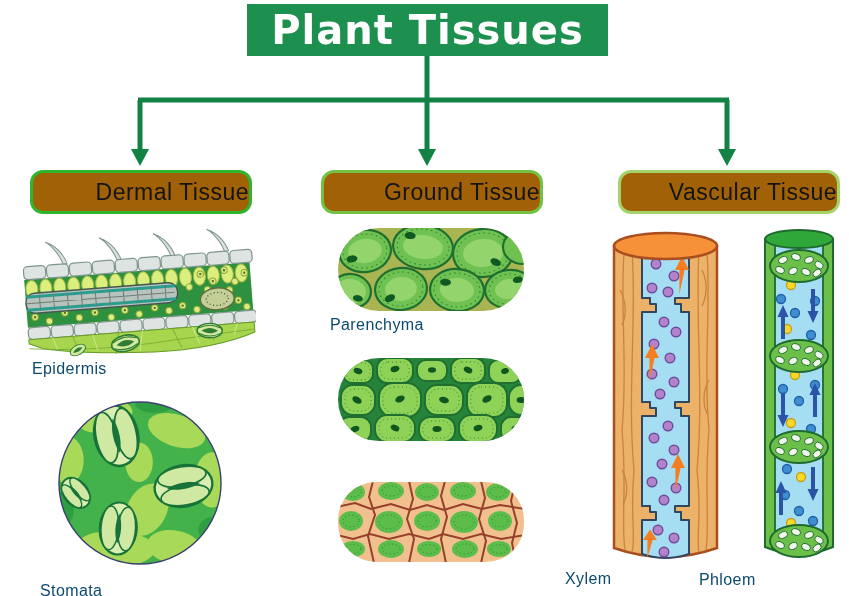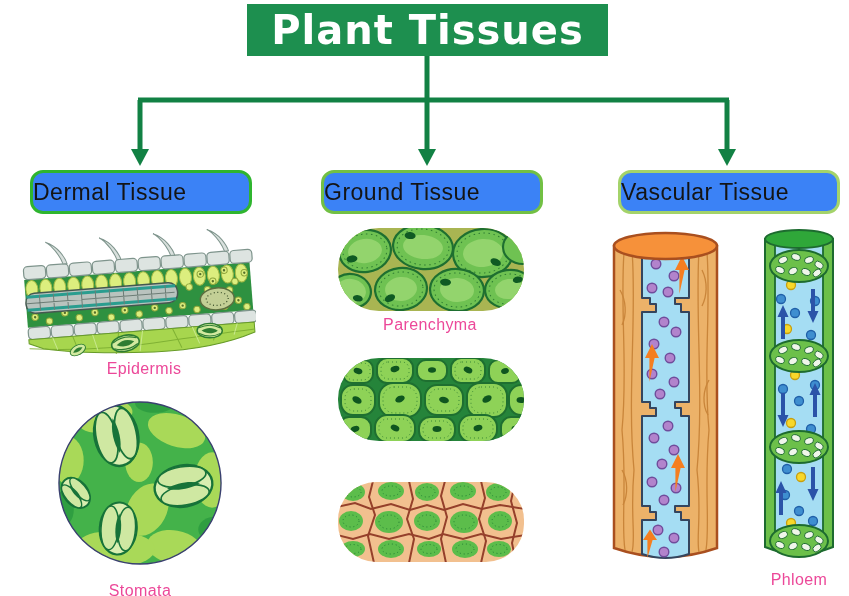--- a/index.html
+++ b/index.html
@@ -4,24 +4,24 @@
 <style>
   html,body{margin:0;padding:0;background:#fff;}
   .stage{position:relative;width:849px;height:596px;background:#fff;overflow:hidden;
          font-family:"Liberation Sans",sans-serif;}
   .abs{position:absolute;}
   .banner{position:absolute;left:247px;top:4px;width:361px;height:52px;
           display:flex;align-items:center;justify-content:center;}
   .banner span{font-family:"DejaVu Sans",sans-serif;font-weight:700;font-size:40px;
                letter-spacing:1px;}
   .tbox{position:absolute;height:38px;border:3px solid #3cb043;border-radius:13px;
-        background:#3b82f6;display:flex;align-items:center;justify-content:flex-start;}
+        background:#a16207;display:flex;align-items:center;justify-content:flex-end;}
   .tbox span{font-size:23px;color:#141414;letter-spacing:0.5px;}
-  .caption{position:absolute;height:20px;text-align:center;font-size:16px;
-           color:#ec4899;letter-spacing:0.4px;}
+  .caption{position:absolute;height:20px;font-size:16px;
+           color:#0c4a6e;letter-spacing:0.4px;}
   svg{position:absolute;display:block;}
 </style>
 </head>
 <body>
 
 <div class="stage">
 
   <svg class="abs" style="left: 0px; top: 0px; color: rgb(18, 129, 68);" width="849" height="596" viewBox="0 0 849 596">
     <path d="M427,54 V100 M138,100 H729 M140,100 V151 M427,100 V151 M727,100 V151" stroke="currentColor" stroke-width="5" fill="none"></path>
     <g fill="currentColor">
@@ -178,21 +178,21 @@
         <ellipse rx="14" ry="8" fill="#d2e99f" stroke="#2e7d32" stroke-width="1.6"></ellipse>
         <path d="M-12,-3 Q0,-9 12,-3 M-12,3 Q0,9 12,3" stroke="#2e7d32" stroke-width="1.2" fill="none"></path>
         <path d="M-9,0 C-3,-4 3,-4 9,0 C3,4 -3,4 -9,0 Z" fill="#2e7d32"></path>
       </g>
       <g transform="translate(54,116) rotate(-25) scale(0.6)">
         <ellipse rx="14" ry="8" fill="#d2e99f" stroke="#2e7d32" stroke-width="1.6"></ellipse>
         <path d="M-9,0 C-3,-4 3,-4 9,0 C3,4 -3,4 -9,0 Z" fill="#2e7d32"></path>
       </g>
     </g>
   </svg>
-  <div class="caption" style="left:44px;top:360px;width:200px">Epidermis</div>
+  <div class="caption" style="left:32px;top:360px;width:200px">Epidermis</div>
 
   <svg style="left:56px;top:399px" width="168" height="168" viewBox="0 0 170 170">
     <defs>
         <clipPath id="clipStoma">
           <circle cx="85" cy="85" r="82"></circle>
         </clipPath>
       </defs>
     <circle cx="85" cy="85" r="82" fill="#44b24a"></circle>
     <g clip-path="url(#clipStoma)">
       <g fill="#a9d958">
@@ -445,20 +445,21 @@
         <circle cx="52" cy="322" r="4.8"></circle>
     </g>
     <g fill="#f57e20">
       <path transform="translate(70,64)" d="M-2.6,0 V-24 H-7 L0,-38 L7,-24 H2.6 Z"></path>
       <path transform="translate(40,152)" d="M-2.6,0 V-24 H-7 L0,-38 L7,-24 H2.6 Z"></path>
       <path transform="translate(66,262)" d="M-2.6,0 V-24 H-7 L0,-38 L7,-24 H2.6 Z"></path>
       <path transform="translate(38,328) scale(1,0.75)" d="M-2.6,0 V-24 H-7 L0,-38 L7,-24 H2.6 Z"></path>
     </g>
     <ellipse cx="53.5" cy="16" rx="51.5" ry="13" fill="#f6913a" stroke="#a94f1f" stroke-width="2.5"></ellipse>
   </svg>
+  <div class="caption" style="left:565px;top:570px;width:200px">Xylem</div>
 
   <svg style="left:763px;top:227px" width="72" height="342" viewBox="0 0 72 342">
     <defs>
       <g id="pores" fill="#f0f6ea" stroke="#1d6b2f" stroke-width="0.9">
         <ellipse cx="-16" cy="-6" rx="4.6" ry="3.2" transform="rotate(-25 -16 -6)"></ellipse>
         <ellipse cx="-3" cy="-9" rx="4.6" ry="3.2" transform="rotate(15 -3 -9)"></ellipse>
         <ellipse cx="10" cy="-6" rx="4.6" ry="3.2" transform="rotate(-15 10 -6)"></ellipse>
         <ellipse cx="20" cy="-1" rx="4.6" ry="3.2" transform="rotate(35 20 -1)"></ellipse>
         <ellipse cx="-19" cy="4" rx="4.6" ry="3.2" transform="rotate(20 -19 4)"></ellipse>
         <ellipse cx="-6" cy="5" rx="4.6" ry="3.2" transform="rotate(-30 -6 5)"></ellipse>

